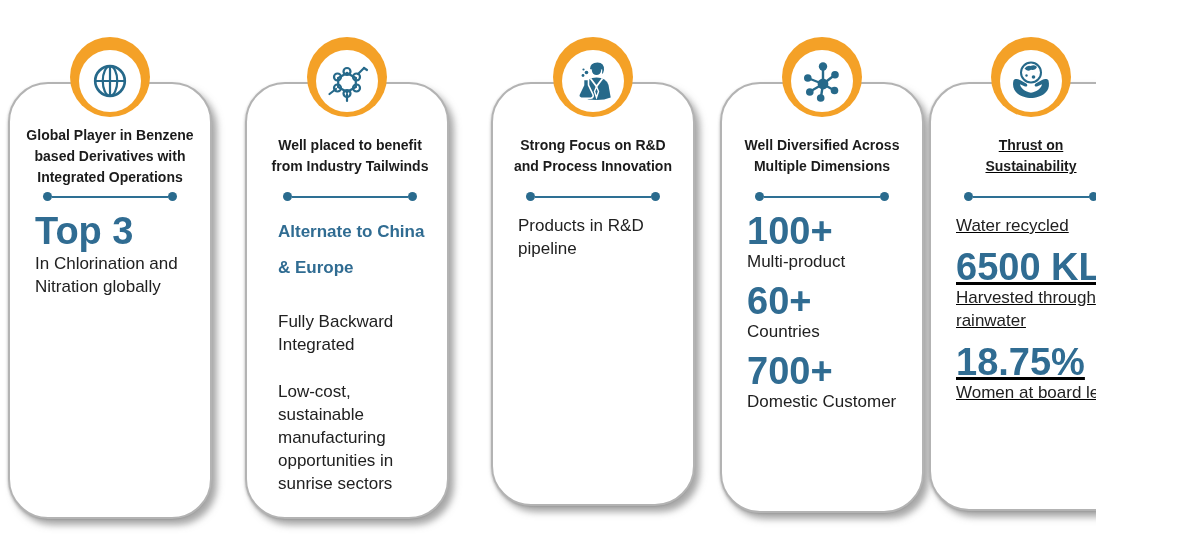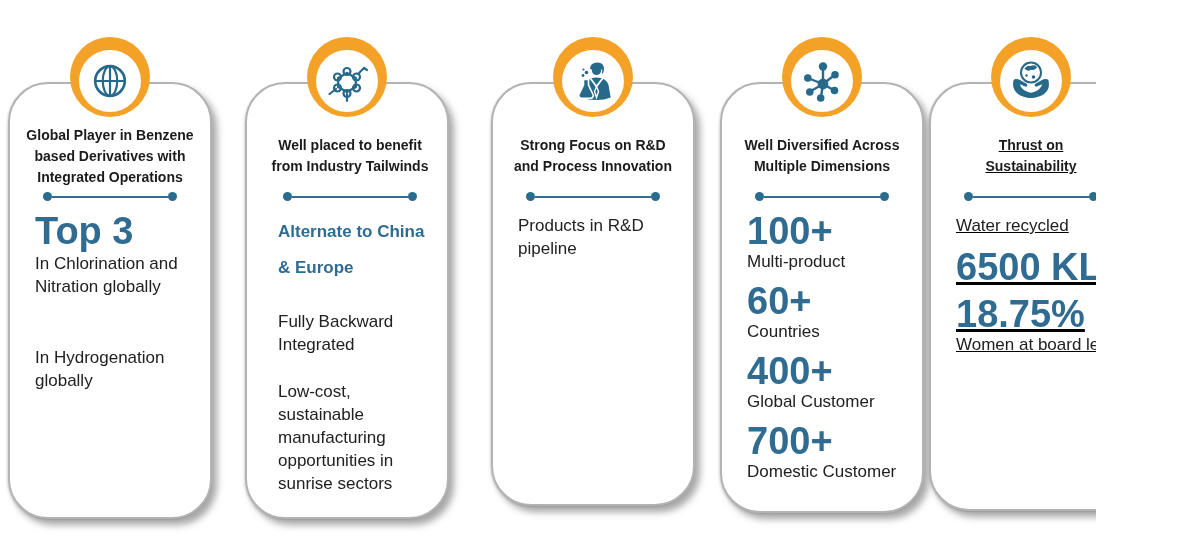--- a/index.html
+++ b/index.html
@@ -68,21 +68,20 @@
        <span class="dot"></span>
        <span class="dline"></span>
        <span class="dot"></span>
      </div>
      <div class="content">
           <div class="entry">
             <div class="stat">Top 3</div>
             <p>In Chlorination and Nitration globally</p>
           </div>
           <div class="entry">
-            <p>In Hydrogenation globally</p>
           </div>
         </div>
       </section>
       <section class="card card-1">
         <div class="badge">
        <div class="badge-inner">
             <svg width="44" height="46" viewBox="0 0 44 46">
      <g stroke="#26698A" fill="none" stroke-linecap="round" stroke-width="2.2">
        <line x1="22" y1="15" x2="30.8" y2="20"></line>
                 <line x1="30.8" y1="20" x2="30.8" y2="29"></line>
@@ -198,24 +197,20 @@
      <div class="content">
           <div class="entry">
             <div class="stat">100+</div>
             <p>Multi-product</p>
           </div>
           <div class="entry">
             <div class="stat">60+</div>
             <p>Countries</p>
           </div>
           <div class="entry">
-            <div class="stat">400+</div>
-            <p>Global Customer</p>
-          </div>
-          <div class="entry">
             <div class="stat">700+</div>
             <p>Domestic Customer</p>
           </div>
         </div>
       </section>
       <section class="card card-4">
         <div class="badge">
        <div class="badge-inner">
             <svg width="44" height="44" viewBox="0 0 44 44">
      <circle cx="22" cy="13.5" r="10" stroke="#26698A" fill="none" stroke-linecap="round" stroke-width="2"></circle>
@@ -237,20 +232,21 @@
        <span class="dot"></span>
        <span class="dline"></span>
        <span class="dot"></span>
      </div>
      <div class="content">
           <div class="entry">
             <p>Water recycled</p>
           </div>
           <div class="entry">
             <div class="stat">6500 KL</div>
+            <p>Harvested through rainwater</p>
           </div>
           <div class="entry">
             <div class="stat">18.75%</div>
             <p>Women at board level</p>
           </div>
         </div>
       </section>
     </div>
   <div class="right-rule"></div>
 </div>

